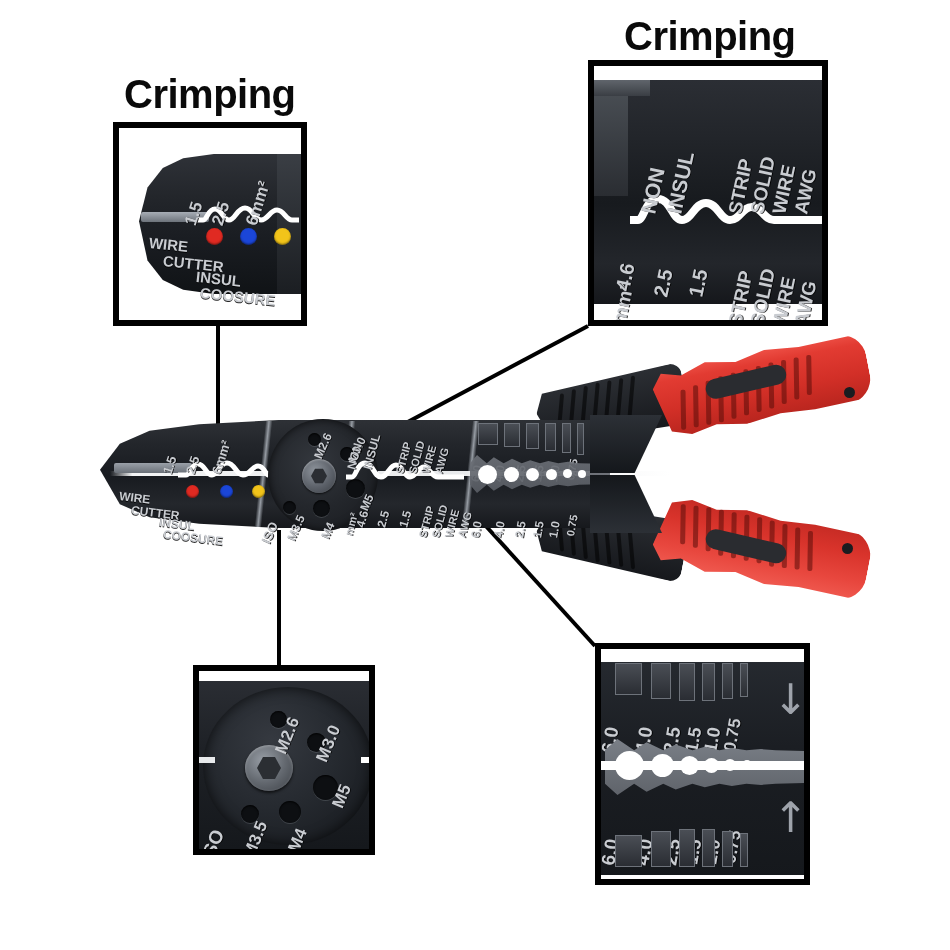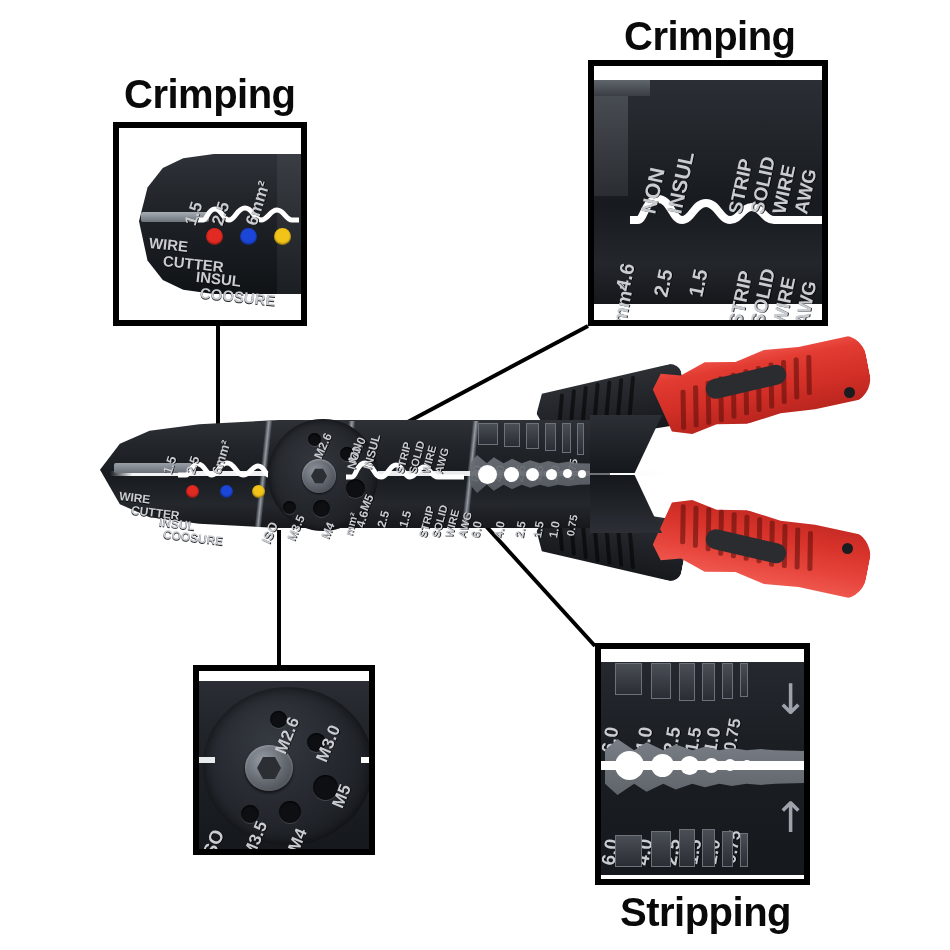--- a/index.html
+++ b/index.html
@@ -128,21 +128,20 @@
 </style>
 </head>
 <body>
 
 <div id="stage">
 
   <div class="callout-label" id="label-crimp-left">Crimping</div>
 
   <div class="callout-label" id="label-crimp-right">Crimping</div>
 
-  <div class="callout-label" id="label-stripping">Stripping</div>
 
   <div class="connector" style="left:216px; top:326px; width:4px; height:112px;"></div>
 
   <div class="connector" style="left:277px; top:530px; width:4px; height:136px;"></div>
 
   <svg style="position:absolute; left:0; top:0; width:950px; height:950px; pointer-events:none;">
     <line x1="588" y1="326" x2="404" y2="424" stroke="#000" stroke-width="4"></line>
     <line x1="595" y1="646" x2="484" y2="524" stroke="#000" stroke-width="4"></line>
   </svg>
 

